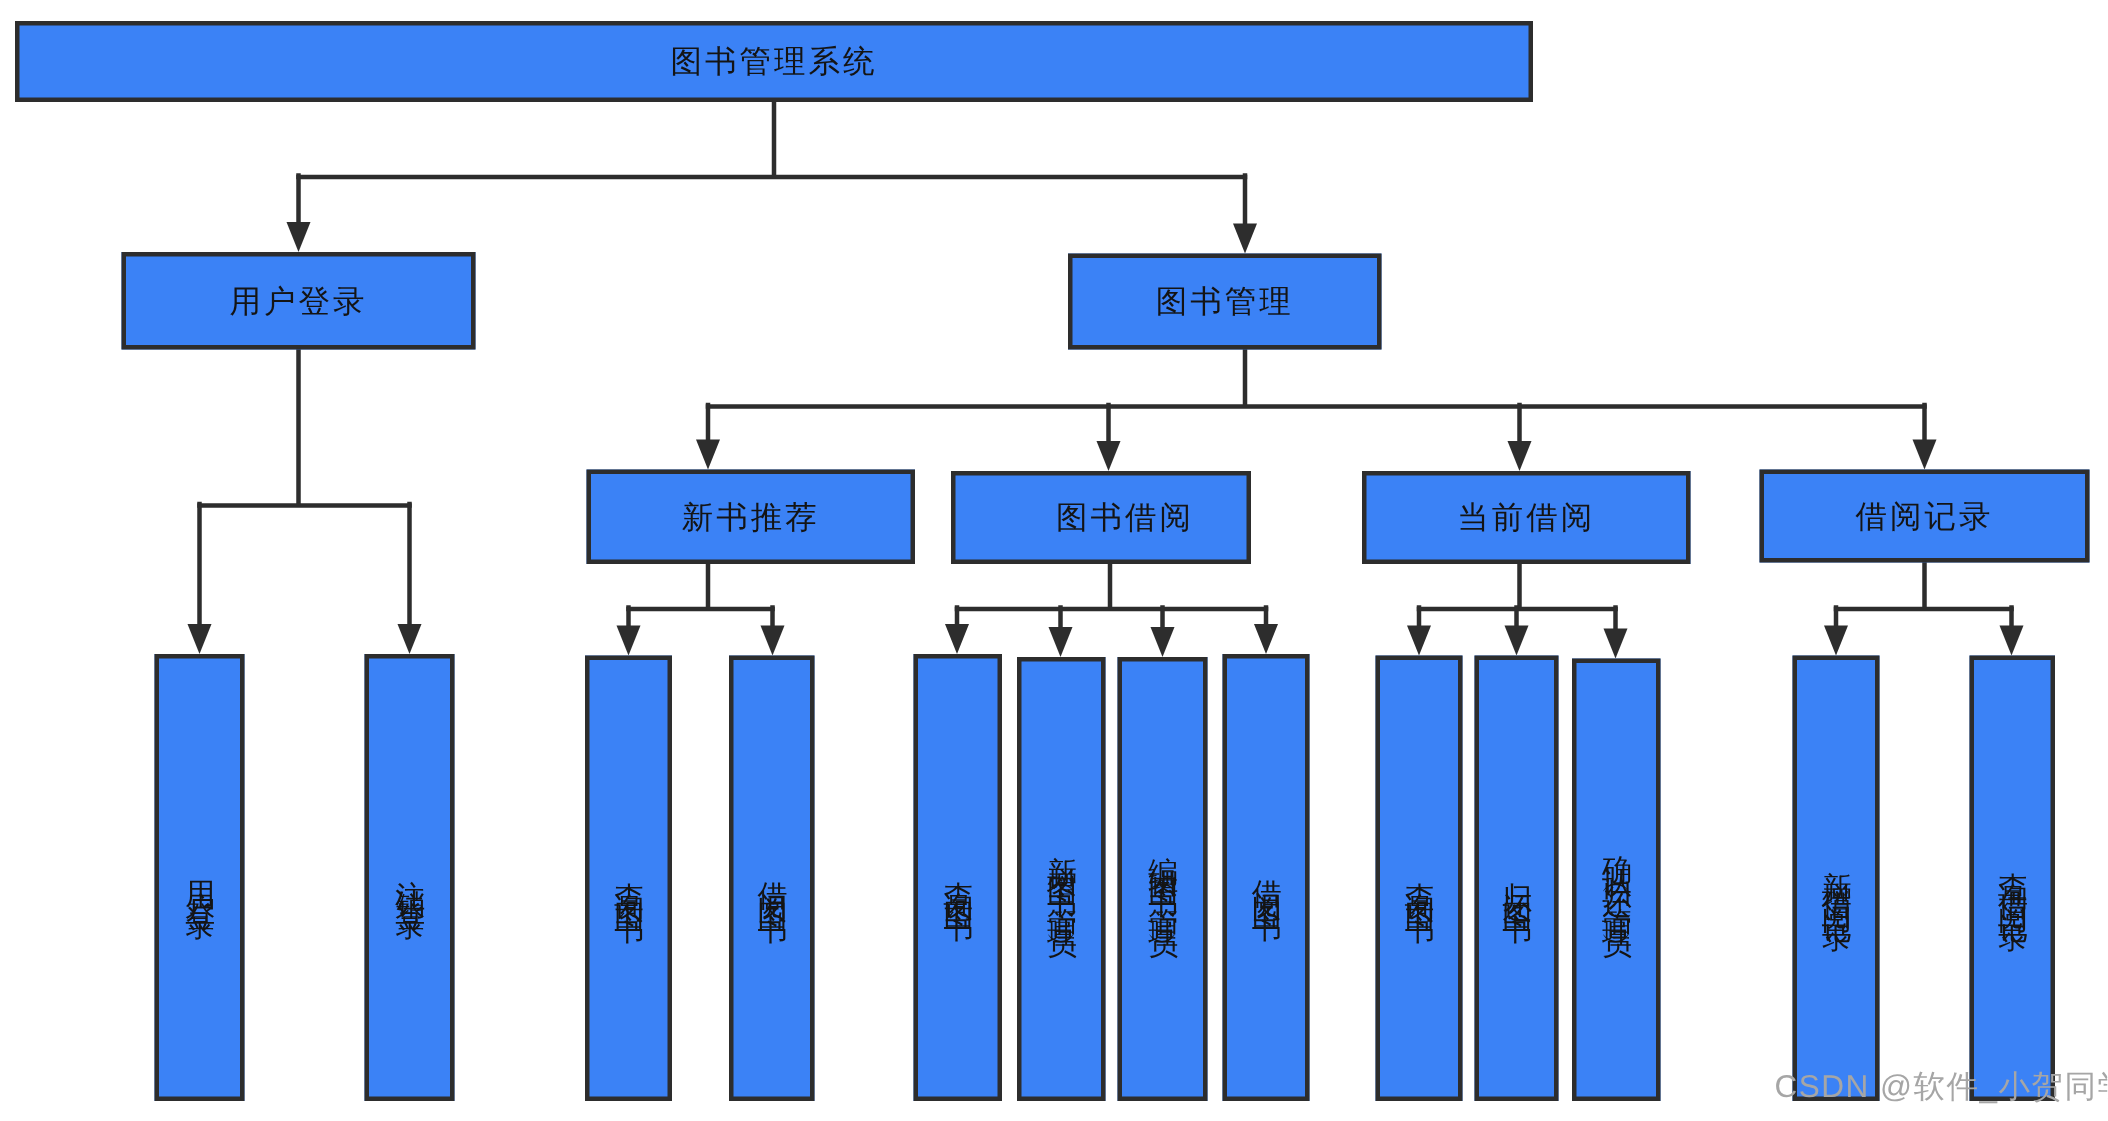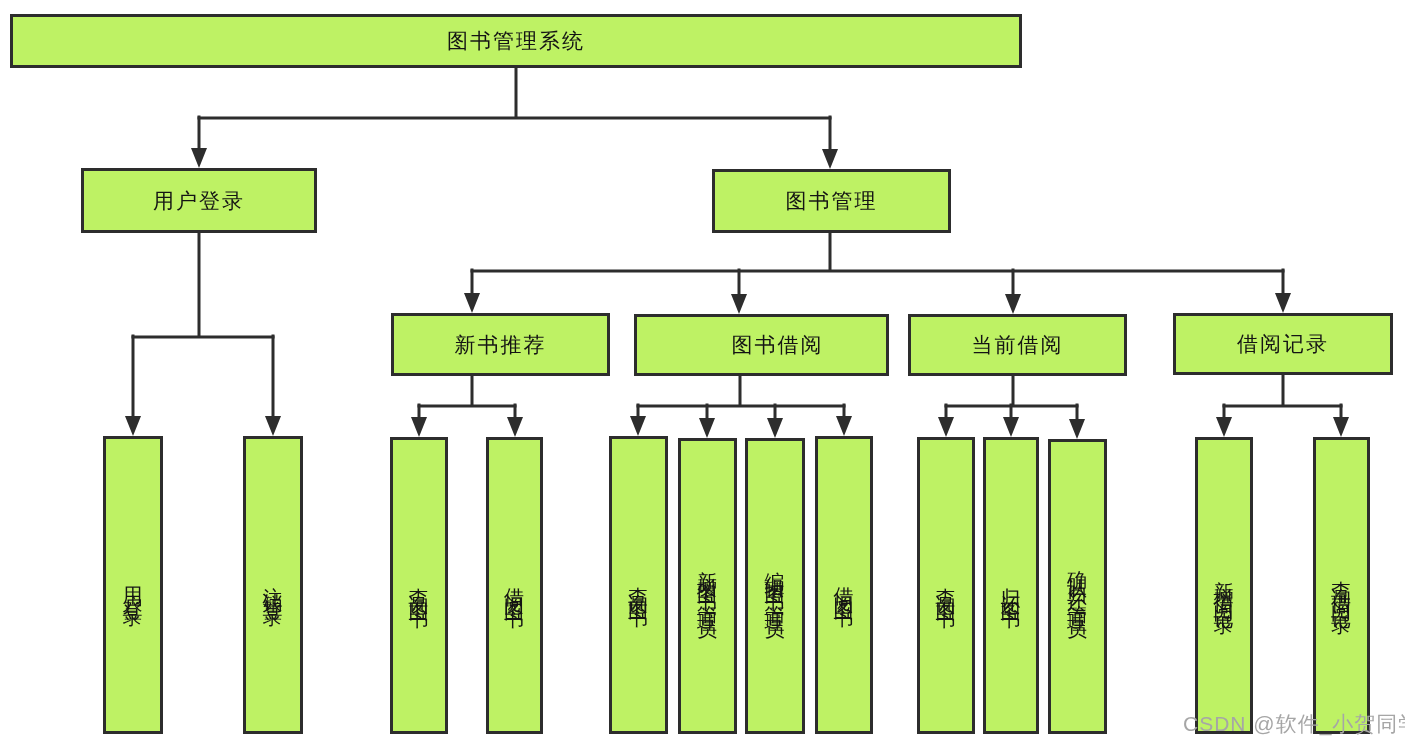--- a/index.html
+++ b/index.html
@@ -13,21 +13,21 @@
   }
   #edges {
     position: absolute;
     left: 0; top: 0;
     width: 1405px; height: 747px;
     pointer-events: none;
   }
   .box {
     position: absolute;
     box-sizing: border-box;
-    background: #bef264;
+    background: #3b82f6;
     border: 3px solid #2d2d2d;
     display: flex;
     align-items: center;
     justify-content: center;
     color: #141414;
   }
   .h-label {
     font-size: 21px;
     letter-spacing: 2px;
     white-space: nowrap;
@@ -118,28 +118,28 @@
     </g>
   </svg>
 
   <div class="box" style="left:10px; top:14px; width:1012px; height:54px;">
     <span class="h-label">图书管理系统</span>
   </div>
 
   <div class="box" style="left:81px; top:168px; width:236px; height:65px;">
     <span class="h-label">用户登录</span>
   </div>
-  <div class="box" style="left:712px; top:169px; width:239px; height:64px;">
+  <div class="box" style="left:712px; top:169px; width:209px; height:64px;">
     <span class="h-label">图书管理</span>
   </div>
 
   <div class="box" style="left:363px; top:313px; width:219px; height:63px;margin-left:28px;">
     <span class="h-label">新书推荐</span>
   </div>
-  <div class="box" style="left:634px; top:314px; width:255px; height:62px;padding-left:32px;">
+  <div class="box" style="left:634px; top:314px; width:200px; height:62px;padding-left:32px;">
     <span class="h-label">图书借阅</span>
   </div>
   <div class="box" style="left:908px; top:314px; width:219px; height:62px;">
     <span class="h-label">当前借阅</span>
   </div>
   <div class="box" style="left:1173px; top:313px; width:220px; height:62px;">
     <span class="h-label">借阅记录</span>
   </div>
 
   <div class="box" style="left:103px; top:436px; width:60px; height:298px;">

